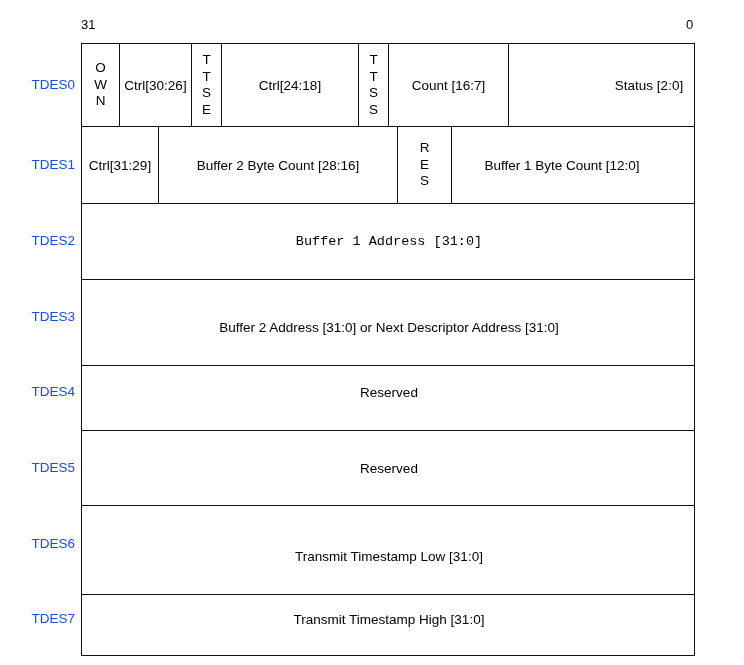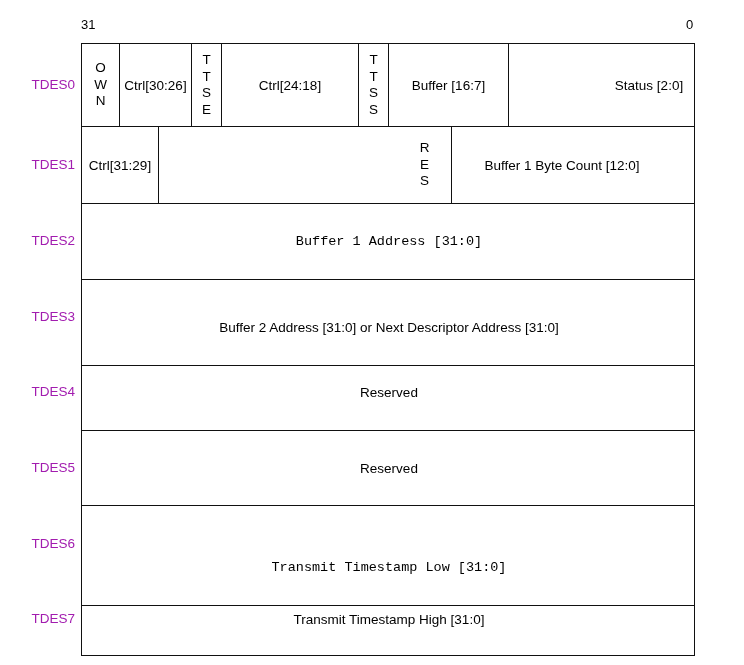--- a/index.html
+++ b/index.html
@@ -23,21 +23,21 @@
   #bit-msb{left:81px;top:18px;}
   #bit-lsb{left:686px;top:18px;}
 
   
   .rowlabel{
     position:absolute;
     left:8px;
     width:67px;
     text-align:right;
     font-size:13.5px;
-    color:#a21caf;
+    color:#1d4ed8;
     white-space:nowrap;
     display:flex;
     align-items:center;
     justify-content:flex-end;
   }
 
   
   #table{
     position:absolute;
     left:81px;
@@ -127,30 +127,33 @@
           <span class="lbl">Ctrl</span>
           <span class="lbl">[24:18]</span>
         </div>
         <div class="cell stacked" style="left: 277px; width: 30px;">
           <span class="lbl">T</span>
           <span class="lbl">T</span>
           <span class="lbl">S</span>
           <span class="lbl">S</span>
         </div>
         <div class="cell" style="left: 307px; width: 120px;">
-          <span class="lbl">Buffer [16:7]</span>
+          <span class="lbl">Count [16:7]</span>
         </div>
         <div class="cell edge" style="left: 520px; width: 94px;">
           <span class="lbl">Status [2:0]</span>
         </div>
       </div>
       <div class="row" style="top: 83px; height: 77px;">
         <div class="cell" style="left: 0px; width: 77px;">
           <span class="lbl">Ctrl</span>
           <span class="lbl">[31:29]</span>
+        </div>
+        <div class="cell" style="left: 77px; width: 239px;">
+          <span class="lbl">Buffer 2 Byte Count [28:16]</span>
         </div>
         <div class="cell stacked" style="left: 316px; width: 54px;">
           <span class="lbl">R</span>
           <span class="lbl">E</span>
           <span class="lbl">S</span>
         </div>
         <div class="cell edge" style="left: 358px; width: 244px;">
           <span class="lbl">Buffer 1 Byte Count [12:0]</span>
         </div>
       </div>
@@ -167,21 +170,21 @@
       <div class="row" style="top: 311.2px; height: 75.6px;">
         <div class="cell edge" style="left: 0px; width: 614px;">
           <span class="lbl">Reserved</span>
         </div>
       </div>
       <div class="row" style="top: 386.8px; height: 75.6px;">
         <div class="cell edge" style="left: 0px; width: 614px;">
           <span class="lbl">Reserved</span>
         </div>
       </div>
-      <div class="row" style="top: 486px; height: 75.6px; font-family: Liberation Mono, monospace;">
+      <div class="row" style="top: 475px; height: 75.6px;">
         <div class="cell edge" style="left: 0px; width: 614px;">
           <span class="lbl">Transmit Timestamp Low [31:0]</span>
         </div>
       </div>
       <div class="row last" style="top: 538px; height: 75px;">
         <div class="cell edge" style="left: 0px; width: 614px;">
           <span class="lbl">Transmit Timestamp High [31:0]</span>
         </div>
       </div>
     </div>

